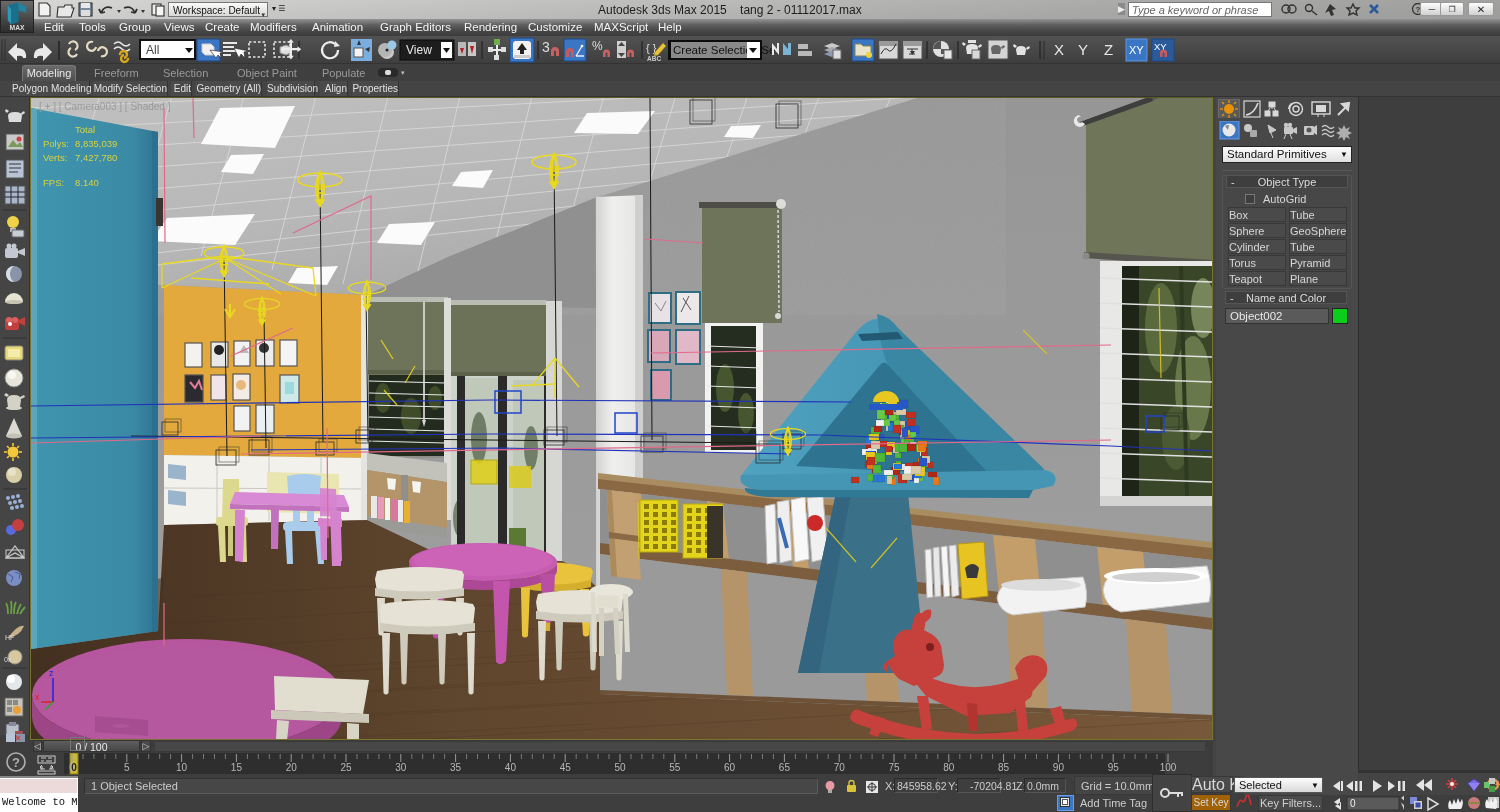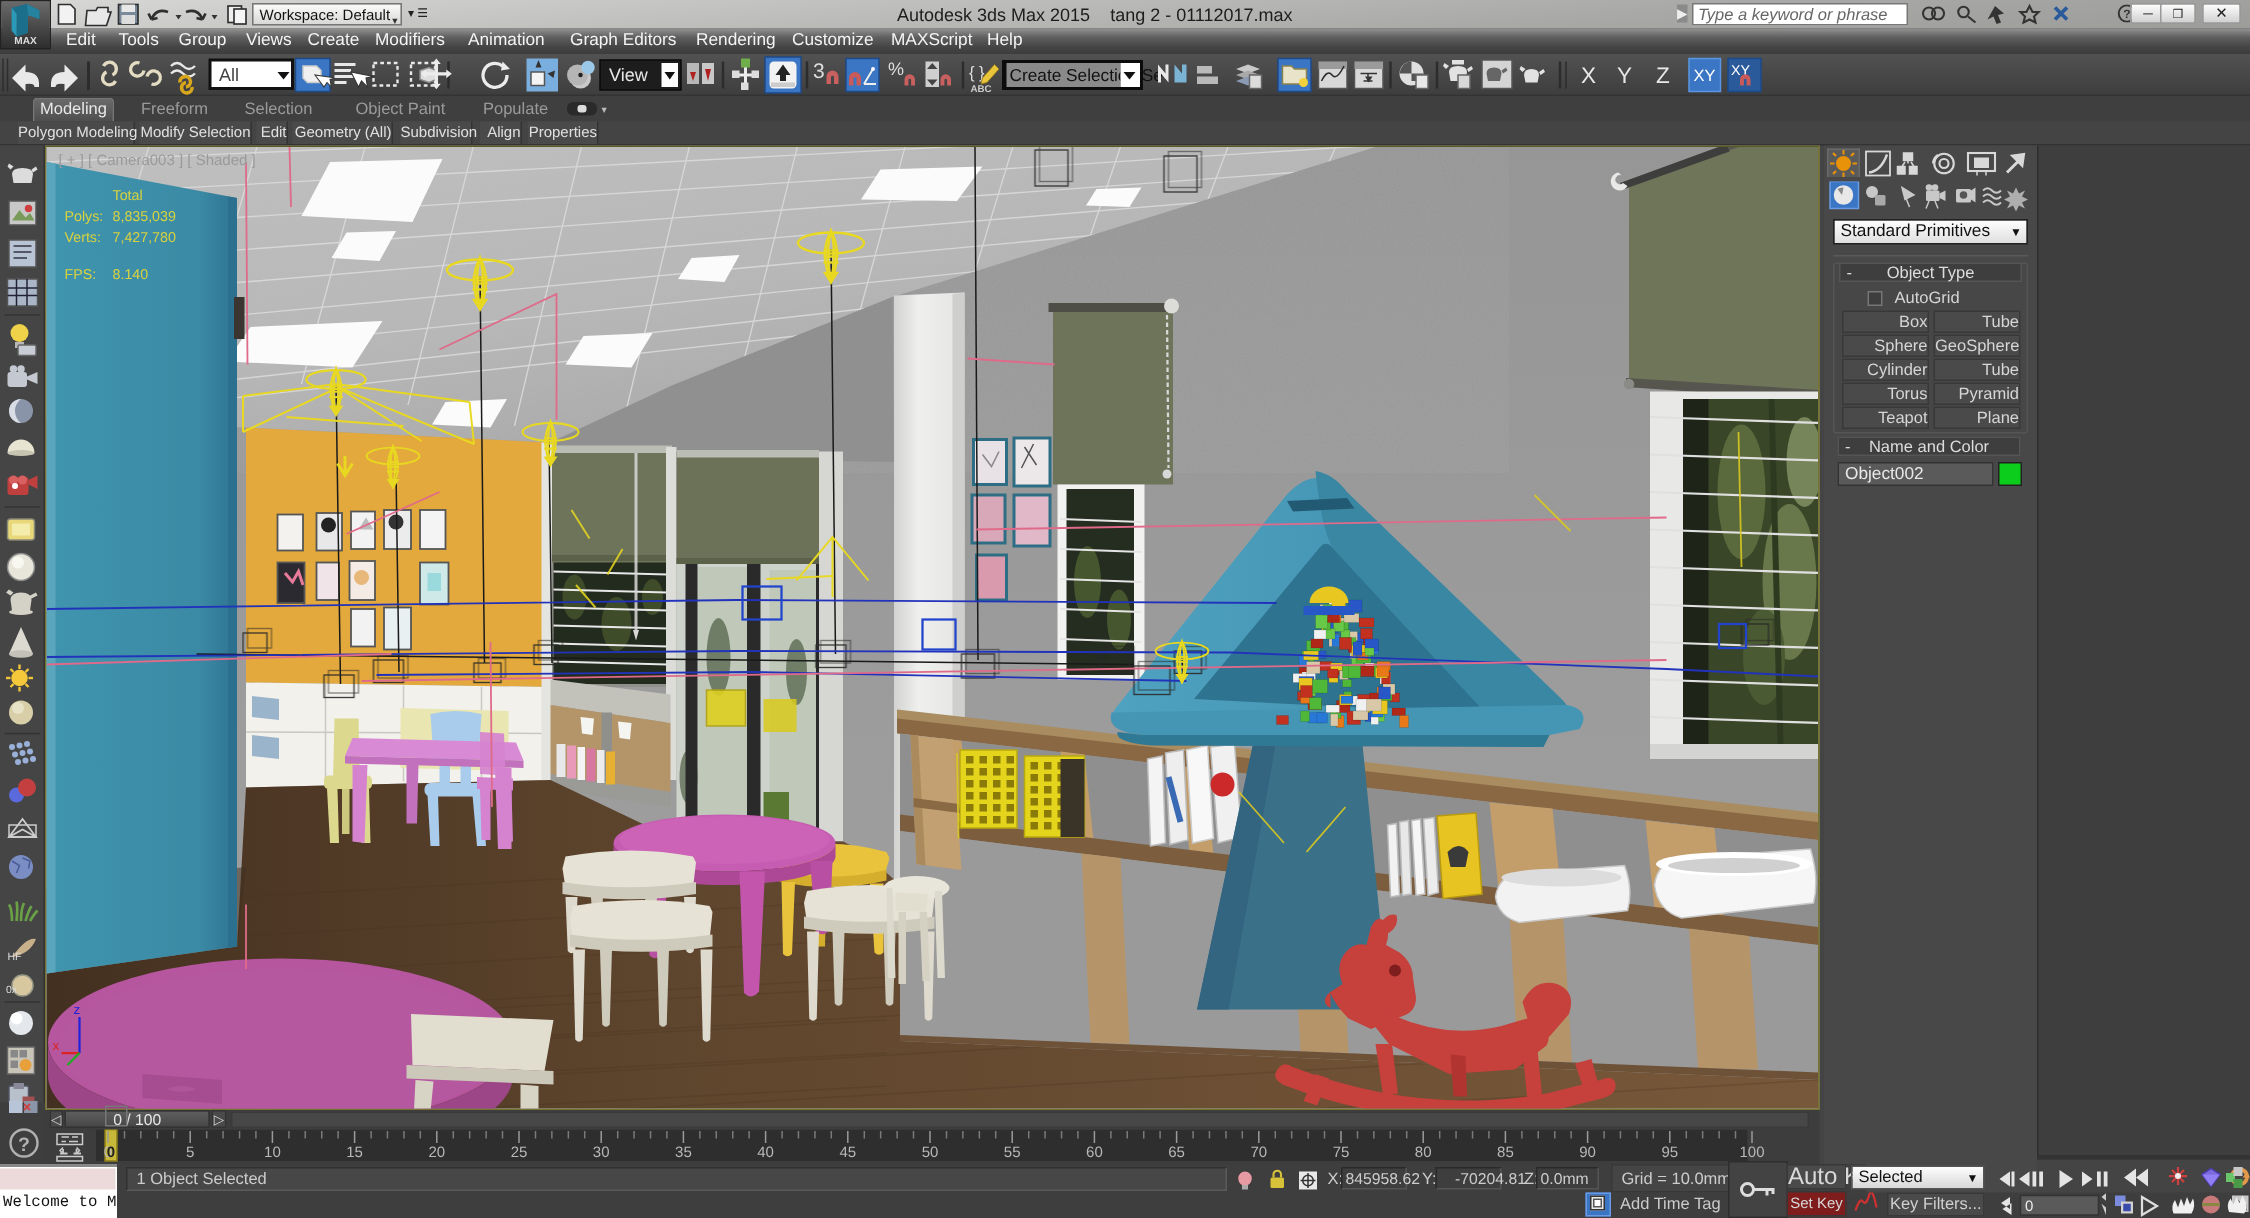--- a/index.html
+++ b/index.html
@@ -12,21 +12,21 @@
 .rtab{position:absolute;top:1px;height:16px;line-height:16px;color:#9a9a9a;font-size:11px;padding:0 10px}
 .rbtn{position:absolute;top:0;height:15px;line-height:15px;color:#e0e0e0;font-size:10.5px;text-align:right;background:#4a4a4a;border-right:1px solid #333;white-space:nowrap}
 #leftstrip{left:0;top:97px;width:30px;height:643px;background:#454545;border-right:1px solid #333}
 #rightpanel{left:1216px;top:97px;width:142px;height:715px;background:#484848}
 #rightvoid{left:1358px;top:97px;width:142px;height:676px;background:#3e3e3e;border-left:1px solid #2e2e2e}
 #timeslider{left:30px;top:740px;width:1183px;height:13px;background:#3d3d3d}
 #trackbar{left:30px;top:753px;width:1183px;height:23px;background:#3d3d3d}
 #statusrow{left:0;top:776px;width:1244px;height:19px;background:#3e3e3e}
 #promptrow{left:0;top:795px;width:1500px;height:17px;background:#3e3e3e}
 .sunk{background:#333;border:1px solid #2a2a2a;border-bottom-color:#555;border-right-color:#555;color:#ccc}
-.pbtn{background:#4a4a4a;border:1px solid #383838;color:#d6d6d6;font-size:11px;text-align:right}
+.pbtn{background:#4a4a4a;border:1px solid #383838;color:#d6d6d6;font-size:11px;text-align:left}
 .rollhdr{background:#3e3e3e;border:1px solid #555;color:#ddd;font-size:11px;text-align:center;height:13px;line-height:12px}
 #viewport{left:30px;top:97px;width:1183px;height:643px;background:#9b9b9b;border:1px solid #76742f;border-top-color:#5c5a24}
 </style></head><body>
 <div class="abs" id="titlebar">
  <div class="abs" style="left:598px;top:3px;font-size:12px;color:#1d1d1d">Autodesk 3ds Max  2015&nbsp;&nbsp;&nbsp;&nbsp;tang 2 - 01112017.max</div>
  <div class="abs" style="left:1128px;top:2px;width:144px;height:15px;background:#fff;border:1px solid #777;font-size:11px;font-style:italic;color:#666;padding:1px 3px">Type a keyword or phrase</div>
  <div class="abs" style="left:1118px;top:3px;width:7px;height:12px;background:#8a8a8a;color:#eee;font-size:9px;line-height:12px">▶</div>
  <svg class="abs" style="left:1278px;top:1px" width="120" height="17" viewBox="0 0 120 17">
   <g stroke="#333" stroke-width="1.4" fill="none">
    <circle cx="8" cy="8" r="4"></circle>
@@ -1335,21 +1335,21 @@
 </div>
 <div class="abs" style="left:1152px;top:774px;width:40px;height:38px;background:#434343;border:1px solid #2e2e2e">
  <svg width="38" height="36" viewBox="0 0 38 36">
       <g stroke="#ddd" stroke-width="2" fill="none">
         <circle cx="12" cy="18" r="4"></circle>
         <path d="M16 18h14M25 18v4M29 18v3"></path>
       </g>
     </svg>
 </div>
 <div class="abs" style="left:1191px;top:776px;width:40px;height:17px;background:#4a4a4a;border:1px solid #383838;color:#d8d8d8;font-size:16px;text-align:center;line-height:16px;white-space:nowrap">Auto Key</div>
-<div class="abs" style="left:1191px;top:794px;width:40px;height:17px;background:#7f1d1d;border:1px solid #383838;color:#d8d8d8;font-size:10px;text-align:center;line-height:16px;white-space:nowrap">Set Key</div>
+<div class="abs" style="left:1191px;top:794px;width:40px;height:17px;background:#a16207;border:1px solid #383838;color:#d8d8d8;font-size:10px;text-align:center;line-height:16px;white-space:nowrap">Set Key</div>
 <div class="abs" style="left:1234px;top:777px;width:89px;height:16px;background:linear-gradient(#fdfdfd,#d8d8d8);border:1px solid #555;font-size:11px;color:#111;padding:1px 4px">Selected<span style="position:absolute;right:3px;top:3px;font-size:8px">▼</span></div>
 <svg class="abs" style="left:1234px;top:795px" width="22" height="16" viewBox="0 0 22 16">
     <path d="M3 12q3-9 5-6t4-4 5 8" stroke="#d03030" stroke-width="1.5" fill="none"></path>
   </svg>
 <div class="abs" style="left:1258px;top:795px;width:65px;height:16px;background:#4a4a4a;border:1px solid #383838;color:#d0d0d0;font-size:11px;text-align:center;line-height:15px">Key Filters...</div>
 <svg class="abs" style="left:1328px;top:776px" width="172px" height="36" viewBox="0 0 172 36">
  <g fill="#e4e4e4">
   <path d="M4 4v10M5 9l7-5v10zM13 4h2v10h-2z" transform="translate(0,1)"></path>
   <path d="M25 5l-7 5 7 5zM27 5h2.5v10H27zM31.5 5H34v10h-2.5z" transform="translate(0,0)"></path>
   <path d="M45 4l9 6-9 6z"></path>

